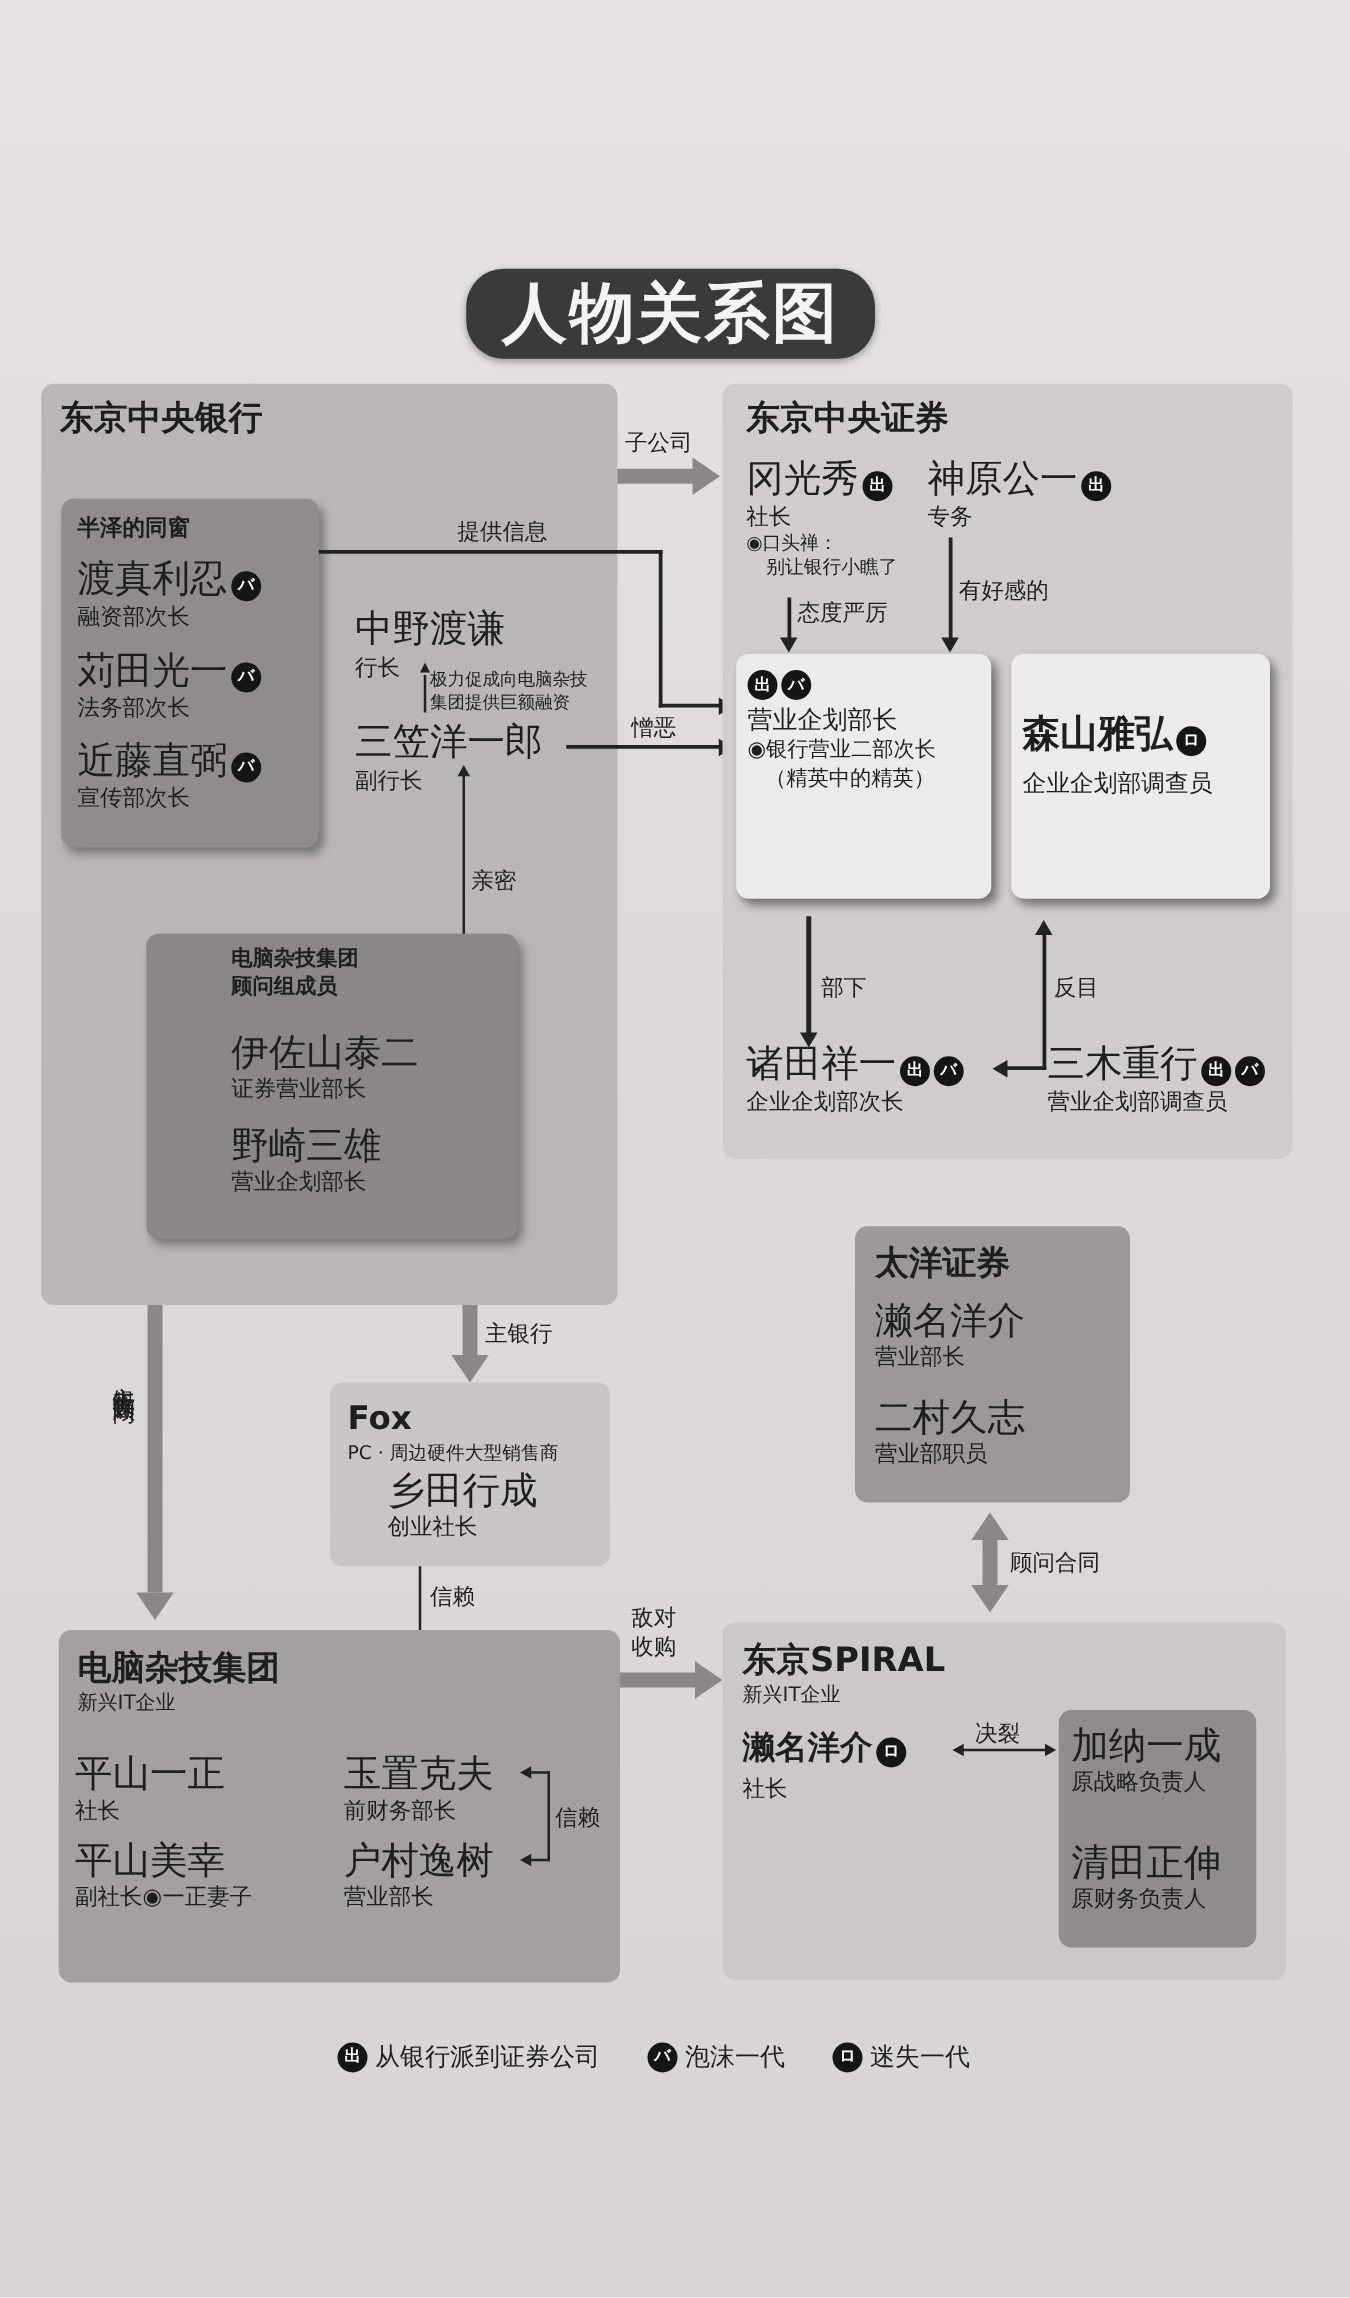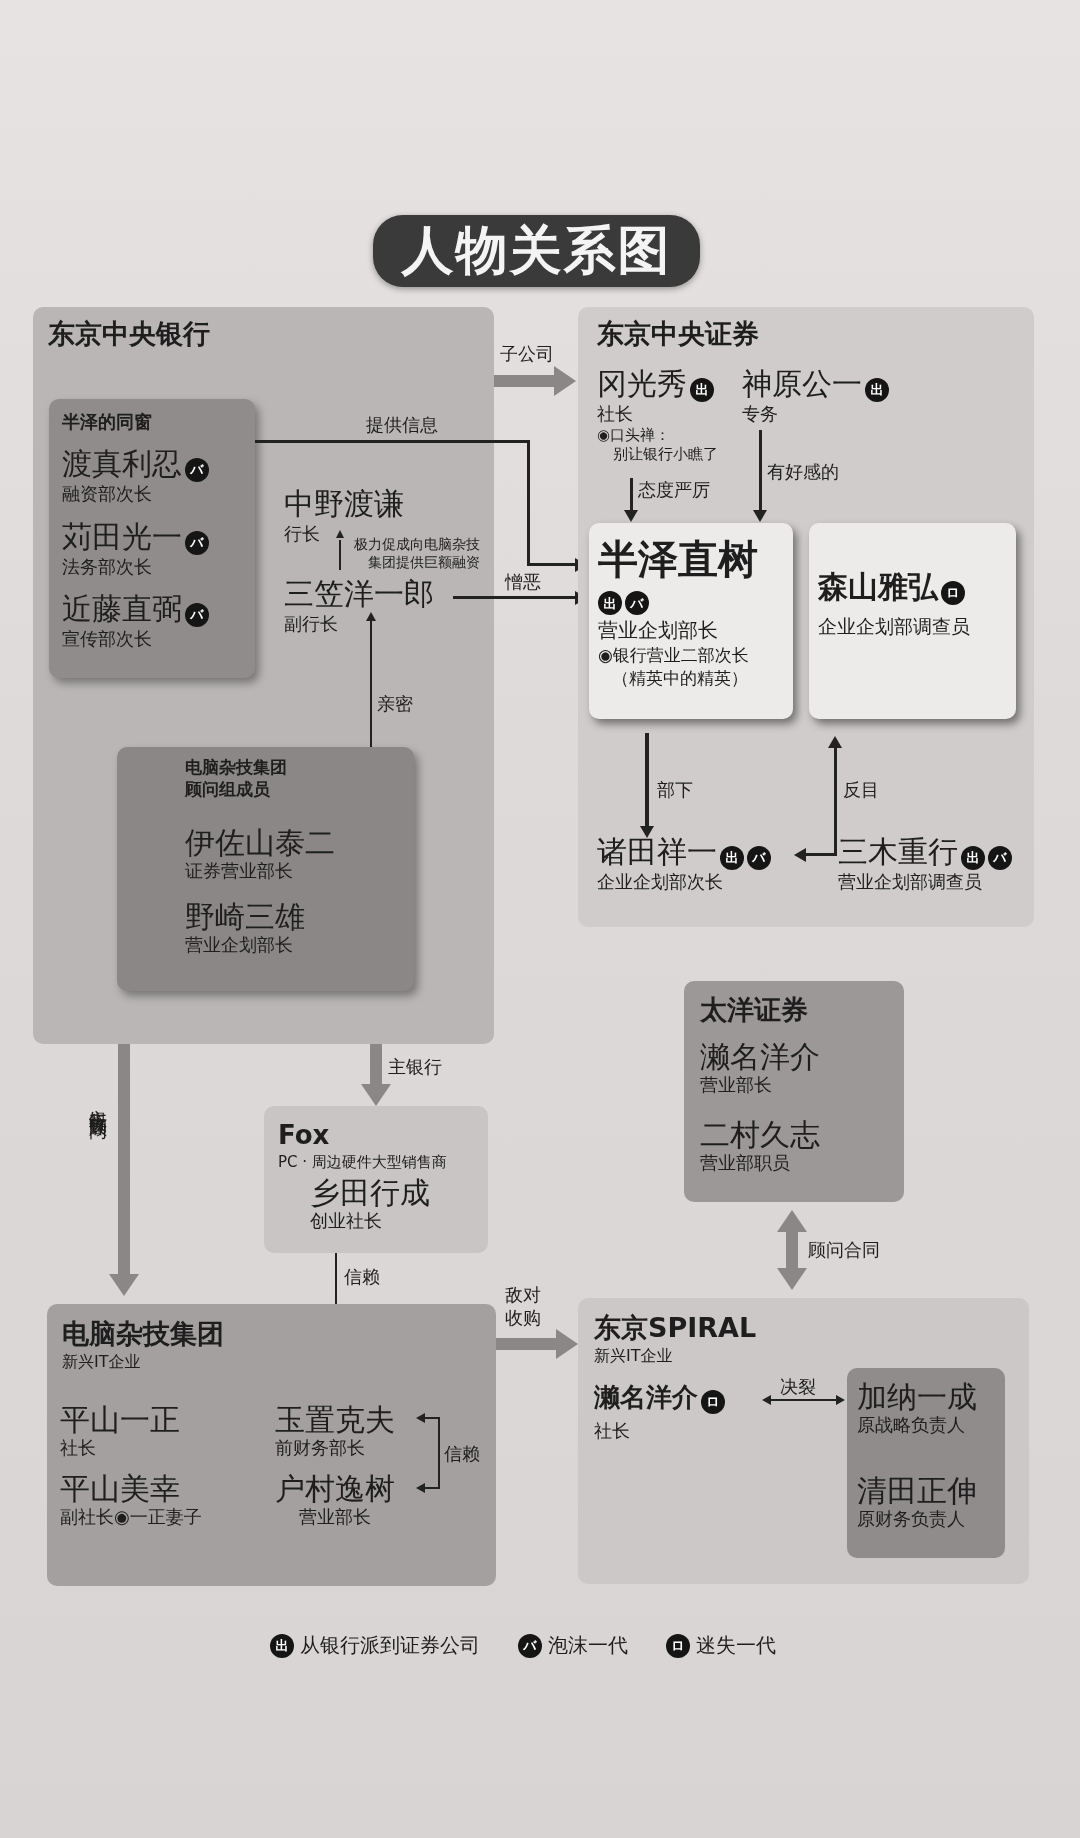--- a/index.html
+++ b/index.html
@@ -86,21 +86,21 @@
 <div class="abs line" style="left:527px;top:440px;width:3px;height:126px;"></div>
 <div class="abs line" style="left:527px;top:563px;width:50px;height:3px;"></div>
 <div class="abs ah-right" style="left:575px;top:558px;"></div>
 
 <div class="abs" style="left:284px;top:487px;">
   <div class="name">中野渡谦</div>
   <div class="role" style="margin-top:2px;">行长</div>
 </div>
 <div class="abs line" style="left:339px;top:540px;width:2px;height:30px;"></div>
 <div class="abs ah-up" style="left:333px;top:530px;border-left-width:4px;border-right-width:4px;border-bottom-width:8px;margin-left:3px;"></div>
-<div class="abs" style="left:354px;top:535px;font-size:14px;line-height:1.3;text-align:right;">
+<div class="abs" style="left:344px;top:535px;font-size:14px;line-height:1.3;">
   <div>极力促成向电脑杂技</div>
   <div>集团提供巨额融资</div>
 </div>
 <div class="abs" style="left:284px;top:577px;">
   <div class="name">三笠洋一郎</div>
   <div class="role" style="margin-top:2px;">副行长</div>
 </div>
 
 <div class="abs label" style="left:505px;top:570px;">憎恶</div>
 <div class="abs line" style="left:453px;top:596px;width:124px;height:3px;"></div>
@@ -149,21 +149,20 @@
 <div class="abs line" style="left:630px;top:478px;width:3px;height:34px;"></div>
 <div class="abs ah-down" style="left:624px;top:510px;"></div>
 <div class="abs label" style="left:638px;top:478px;">态度严厉</div>
 
 <div class="abs line" style="left:759px;top:430px;width:3px;height:82px;"></div>
 <div class="abs ah-down" style="left:753px;top:510px;"></div>
 <div class="abs label" style="left:767px;top:460px;">有好感的</div>
 
 <div class="abs card hanzawa"></div>
 <div class="abs" style="left:598px;top:532px;">
-  <div class="name-lg">半泽直树</div>
   <div style="margin-top:4px;">
     <span class="badge" style="margin-left:0;">出</span><span class="badge">バ</span>
   </div>
   <div class="role" style="font-size:20px;margin-top:2px;">营业企划部长</div>
   <div style="font-size:17px;line-height:1.35;">
     <div>◉银行营业二部次长</div>
     <div style="padding-left:14px;">（精英中的精英）</div>
   </div>
 </div>
 
@@ -237,21 +236,21 @@
   <div class="role">社长</div>
 </div>
 <div class="abs" style="left:60px;top:1472px;">
   <div class="name">平山美幸</div>
   <div class="role">副社长◉一正妻子</div>
 </div>
 <div class="abs" style="left:275px;top:1403px;">
   <div class="name">玉置克夫</div>
   <div class="role">前财务部长</div>
 </div>
-<div class="abs" style="left:275px;top:1472px;text-align:center;">
+<div class="abs" style="left:275px;top:1472px;">
   <div class="name">户村逸树</div>
   <div class="role">营业部长</div>
 </div>
 
 <div class="abs line" style="left:425px;top:1417px;width:15px;height:2px;"></div>
 <div class="abs line" style="left:438px;top:1417px;width:2px;height:72px;"></div>
 <div class="abs line" style="left:425px;top:1487px;width:15px;height:2px;"></div>
 <div class="abs ah-left" style="left:416px;top:1413px;border-top-width:5px;border-bottom-width:5px;border-right-width:9px;"></div>
 <div class="abs ah-left" style="left:416px;top:1483px;border-top-width:5px;border-bottom-width:5px;border-right-width:9px;"></div>
 <div class="abs label" style="left:444px;top:1442px;">信赖</div>

